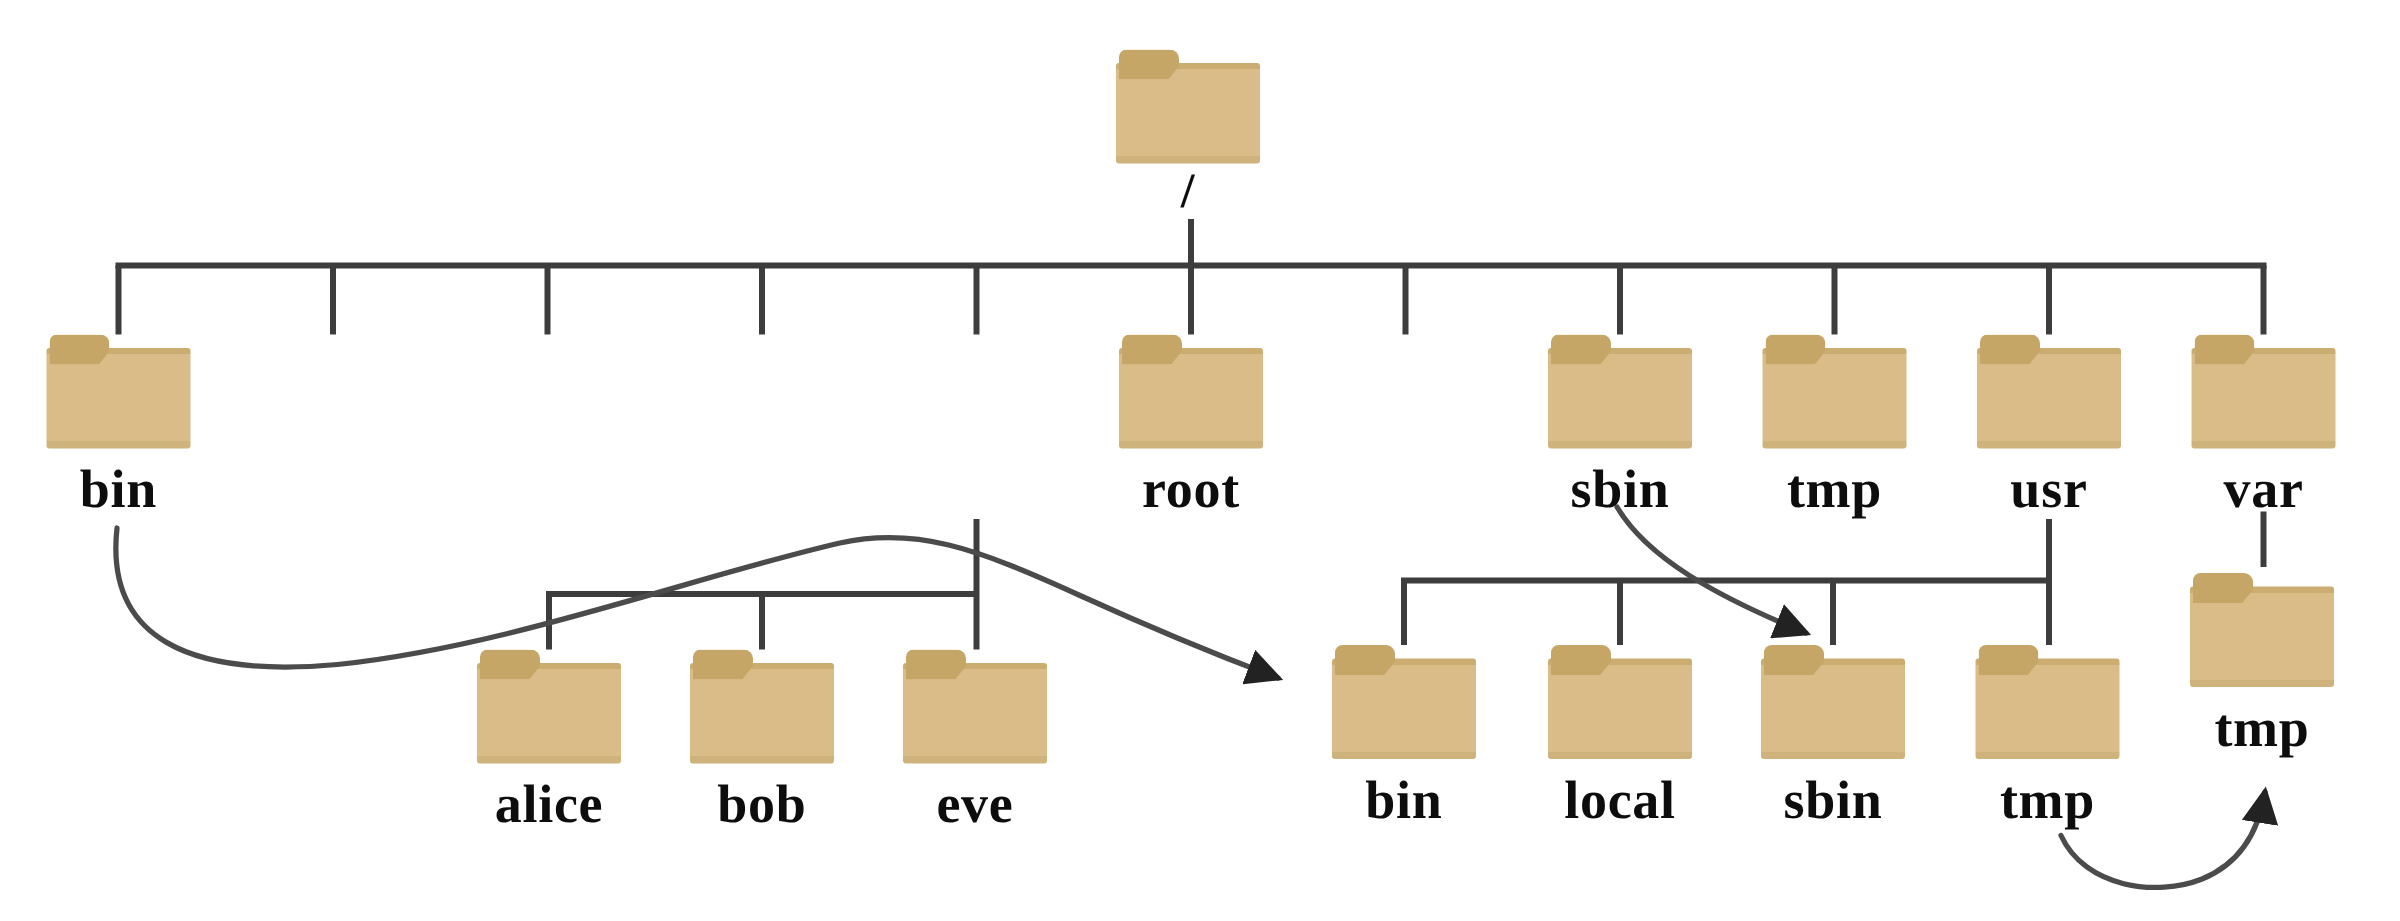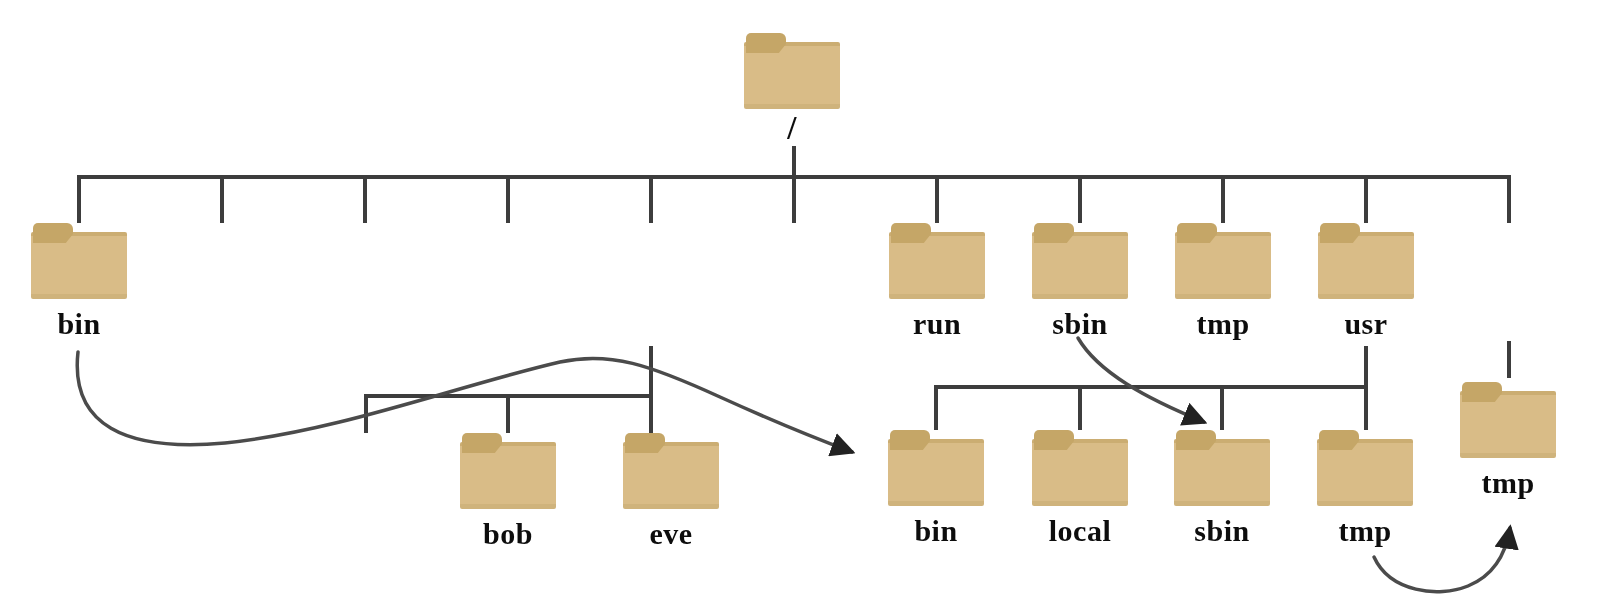--- a/index.html
+++ b/index.html
@@ -30,21 +30,21 @@
     border-radius:2px;
     background:linear-gradient(180deg,
       #cbad72 0px,#cbad72 4px,
       #d9bc87 4px,#d9bc87 62px,
       #cfb37c 62px,#cfb37c 67px);
     display:block;
     z-index:1;
   }
   .label{
     margin-top:9px;
-    font-size:30px;
+    font-size:36px;
     font-weight:bold;
     color:#0d0d0d;
     letter-spacing:0.5px;
     line-height:1.05;
   }
   .label-slash{font-size:33px;margin-top:2px;}
 </style>
 </head>
 <body>
 
@@ -93,28 +93,28 @@
       <span class="folder-tab"></span>
       <span class="folder-body"></span>
     </div>
     <div class="label">bin</div>
   </div>
 
 
 
 
 
-
-  <div class="node" style="left:872px;top:223px">
-    <div class="folder">
-      <span class="folder-tab"></span>
-      <span class="folder-body"></span>
-    </div>
-    <div class="label">run</div>
-  </div>
+  <div class="node" style="left:729px;top:223px">
+    <div class="folder">
+      <span class="folder-tab"></span>
+      <span class="folder-body"></span>
+    </div>
+    <div class="label">root</div>
+  </div>
+
 
   <div class="node" style="left:1015px;top:223px">
     <div class="folder">
       <span class="folder-tab"></span>
       <span class="folder-body"></span>
     </div>
     <div class="label">sbin</div>
   </div>
 
   <div class="node" style="left:1158px;top:223px">
@@ -126,31 +126,45 @@
   </div>
 
   <div class="node" style="left:1301px;top:223px">
     <div class="folder">
       <span class="folder-tab"></span>
       <span class="folder-body"></span>
     </div>
     <div class="label">usr</div>
   </div>
 
-
+  <div class="node" style="left:1444px;top:223px">
+    <div class="folder">
+      <span class="folder-tab"></span>
+      <span class="folder-body"></span>
+    </div>
+    <div class="label">var</div>
+  </div>
+
+  <div class="node" style="left:301px;top:433px">
+    <div class="folder">
+      <span class="folder-tab"></span>
+      <span class="folder-body"></span>
+    </div>
+    <div class="label">alice</div>
+  </div>
 
   <div class="node" style="left:443px;top:433px">
     <div class="folder">
       <span class="folder-tab"></span>
       <span class="folder-body"></span>
     </div>
     <div class="label">bob</div>
   </div>
 
-  <div class="node" style="left:606px;top:433px">
+  <div class="node" style="left:585px;top:433px">
     <div class="folder">
       <span class="folder-tab"></span>
       <span class="folder-body"></span>
     </div>
     <div class="label">eve</div>
   </div>
 
   <div class="node" style="left:871px;top:430px">
     <div class="folder">
       <span class="folder-tab"></span>

